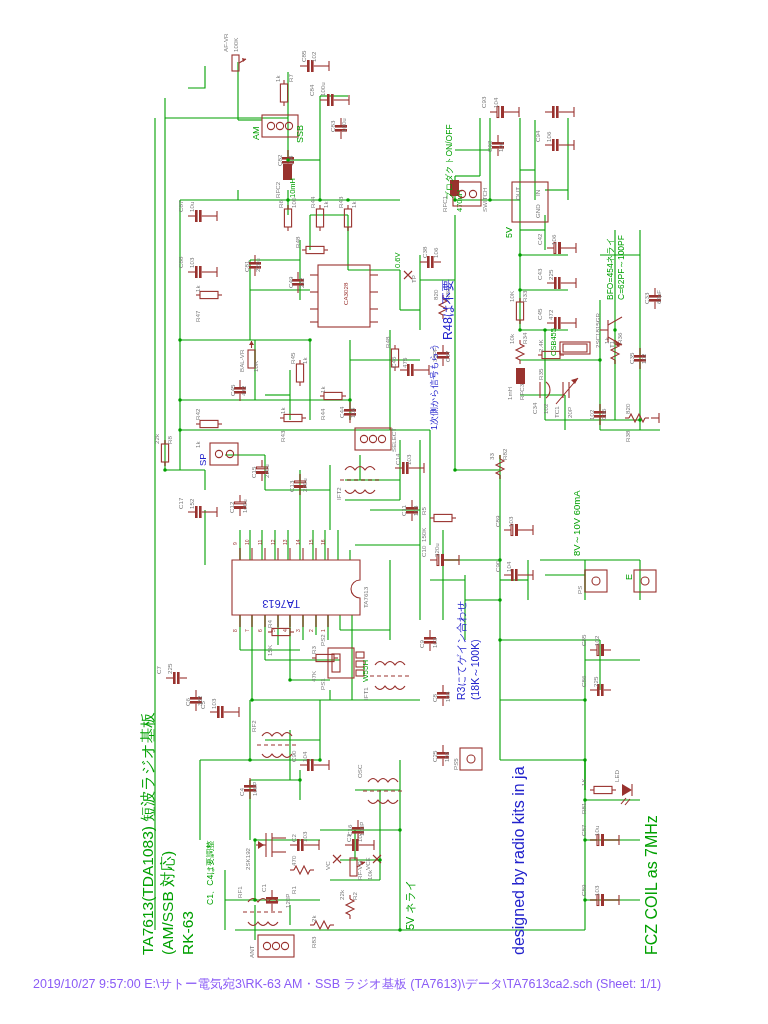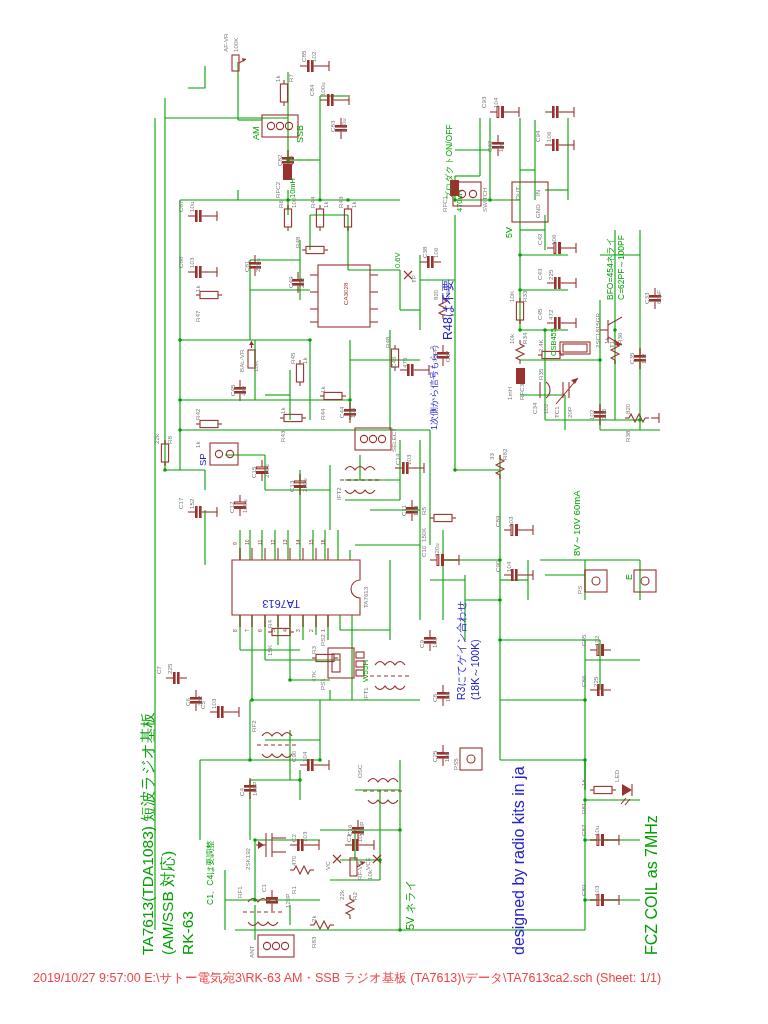--- a/index.html
+++ b/index.html
@@ -1,21 +1,21 @@
 <!DOCTYPE html>
 <html><head>
 <meta charset="utf-8">
 <style>
   html,body{margin:0;padding:0;background:#ffffff;}
   body{width:768px;height:1024px;font-family:"Liberation Sans",sans-serif;overflow:hidden;}
   #page{position:relative;width:768px;height:1024px;background:#fff;}
   #sheet{position:absolute;left:0;top:0;width:768px;height:968px;}
   svg{display:block;}
   .footer{position:absolute;left:0;top:968px;width:768px;height:56px;}
-  .footer-text{position:absolute;left:33px;top:2px;font-size:12.5px;color:#ef4444;white-space:nowrap;letter-spacing:0px;}
+  .footer-text{position:absolute;left:33px;top:8px;font-size:12.5px;color:#8b5cf6;white-space:nowrap;letter-spacing:0px;}
 </style>
 </head>
 <body>
 
 <div id="page">
 
   <div id="sheet">
   <svg width="768" height="968" viewBox="0 0 768 968" xmlns="http://www.w3.org/2000/svg">
     <defs>
       <style>

